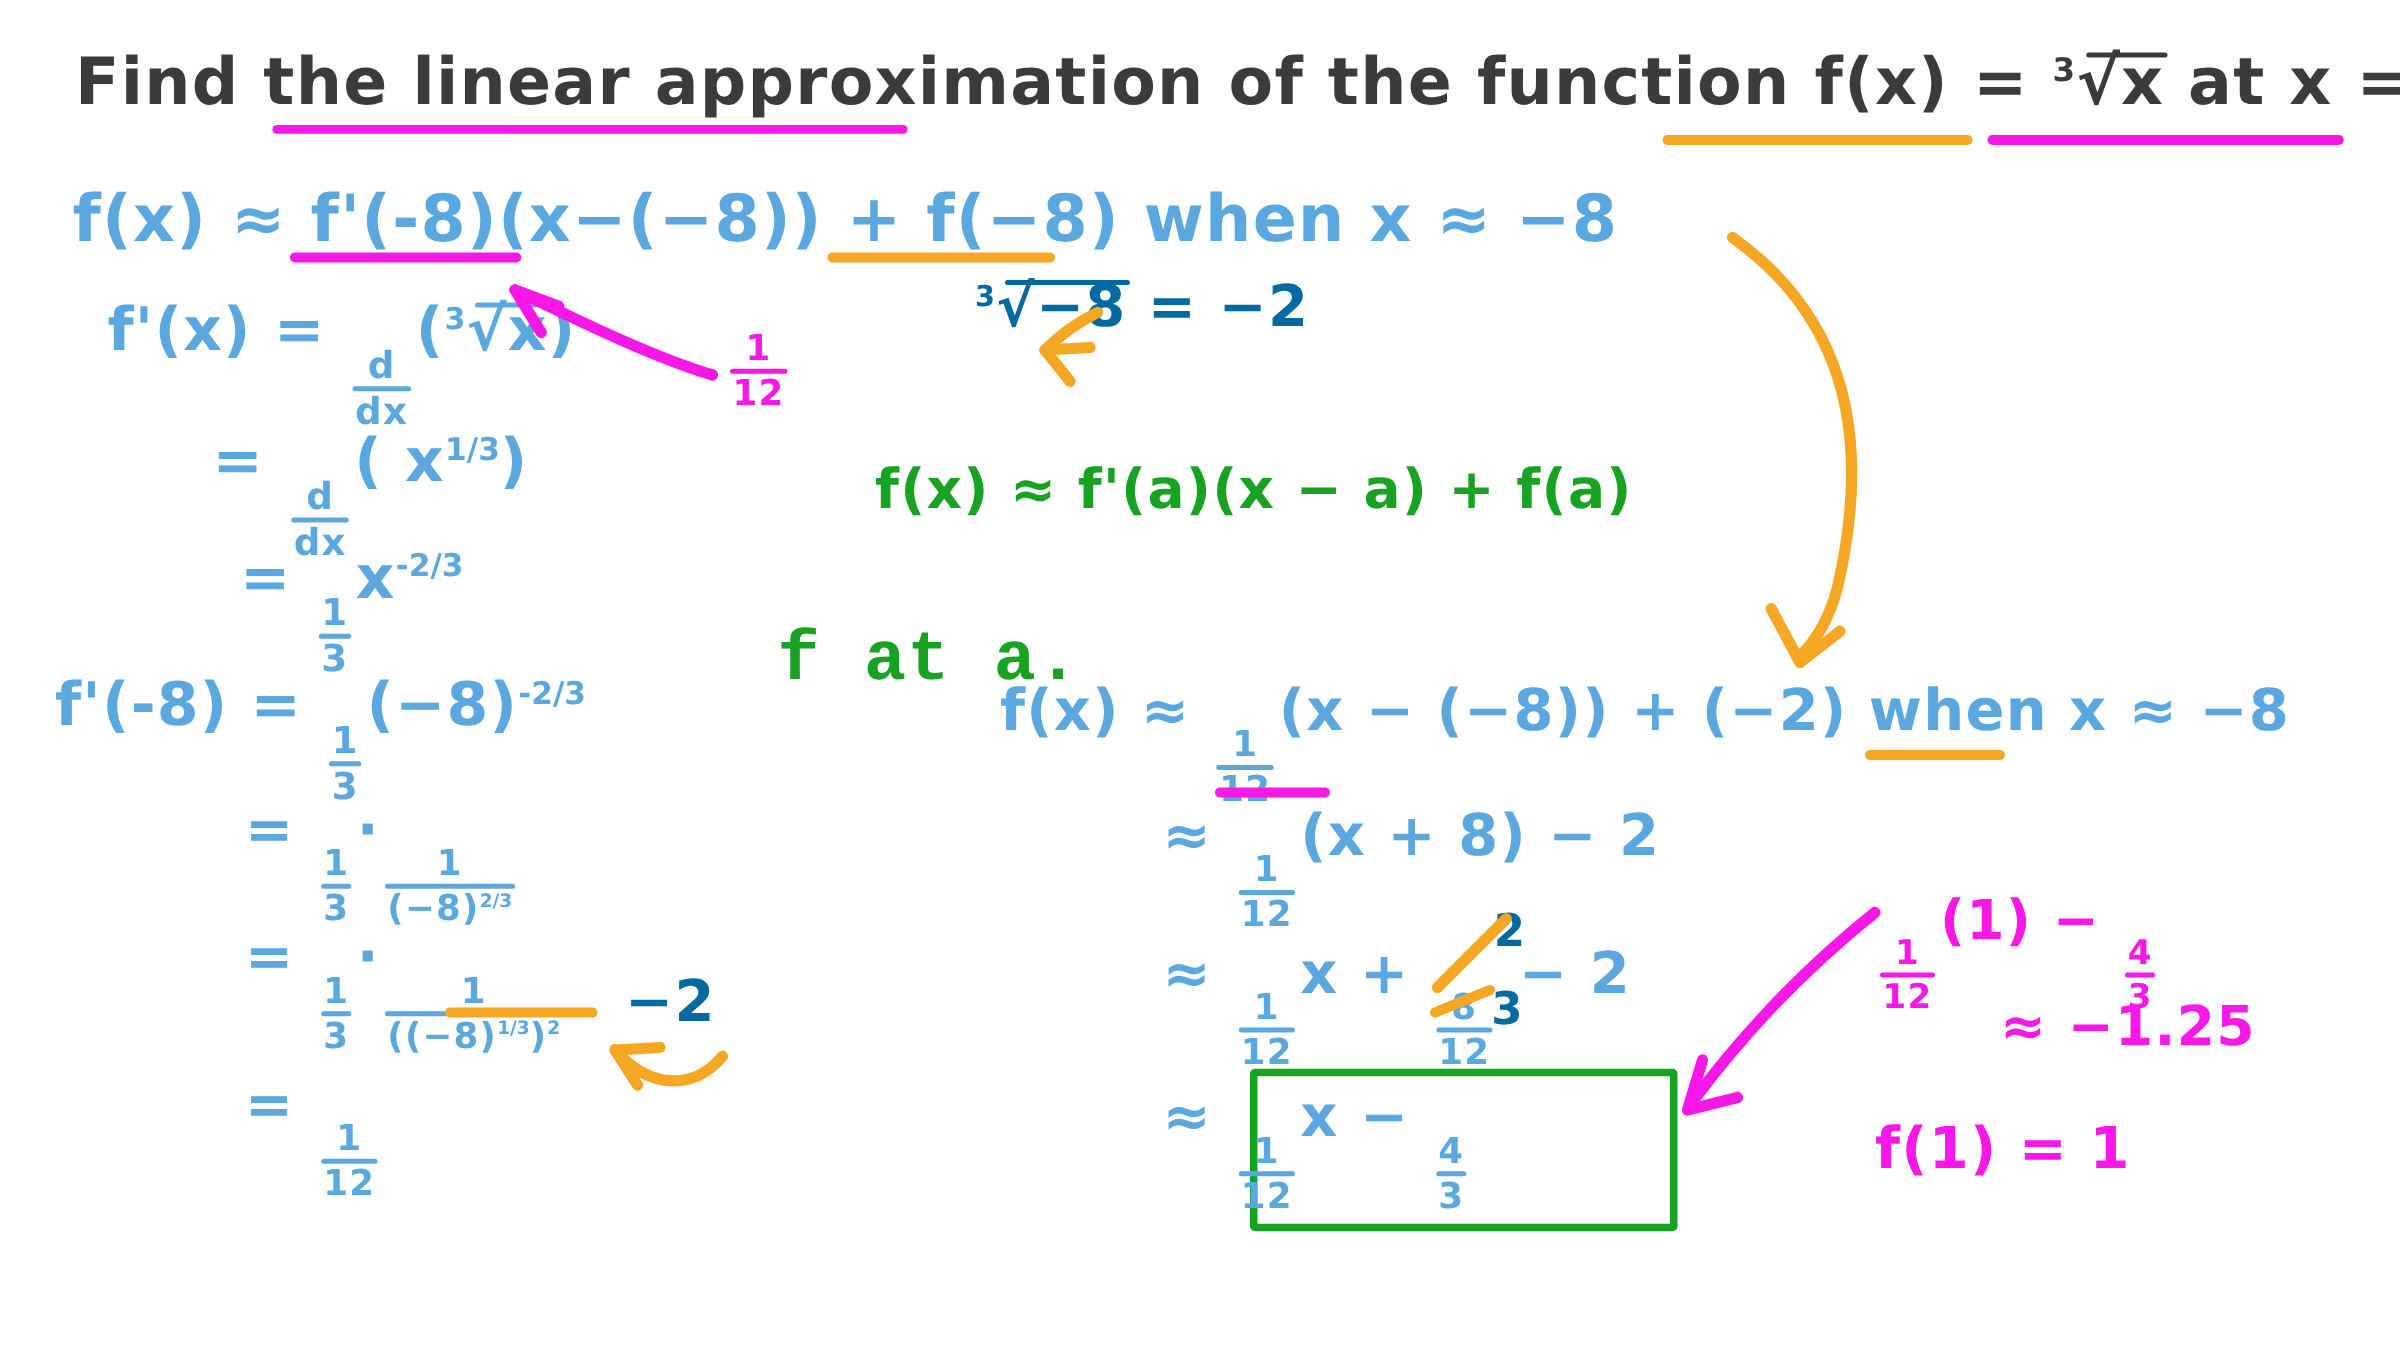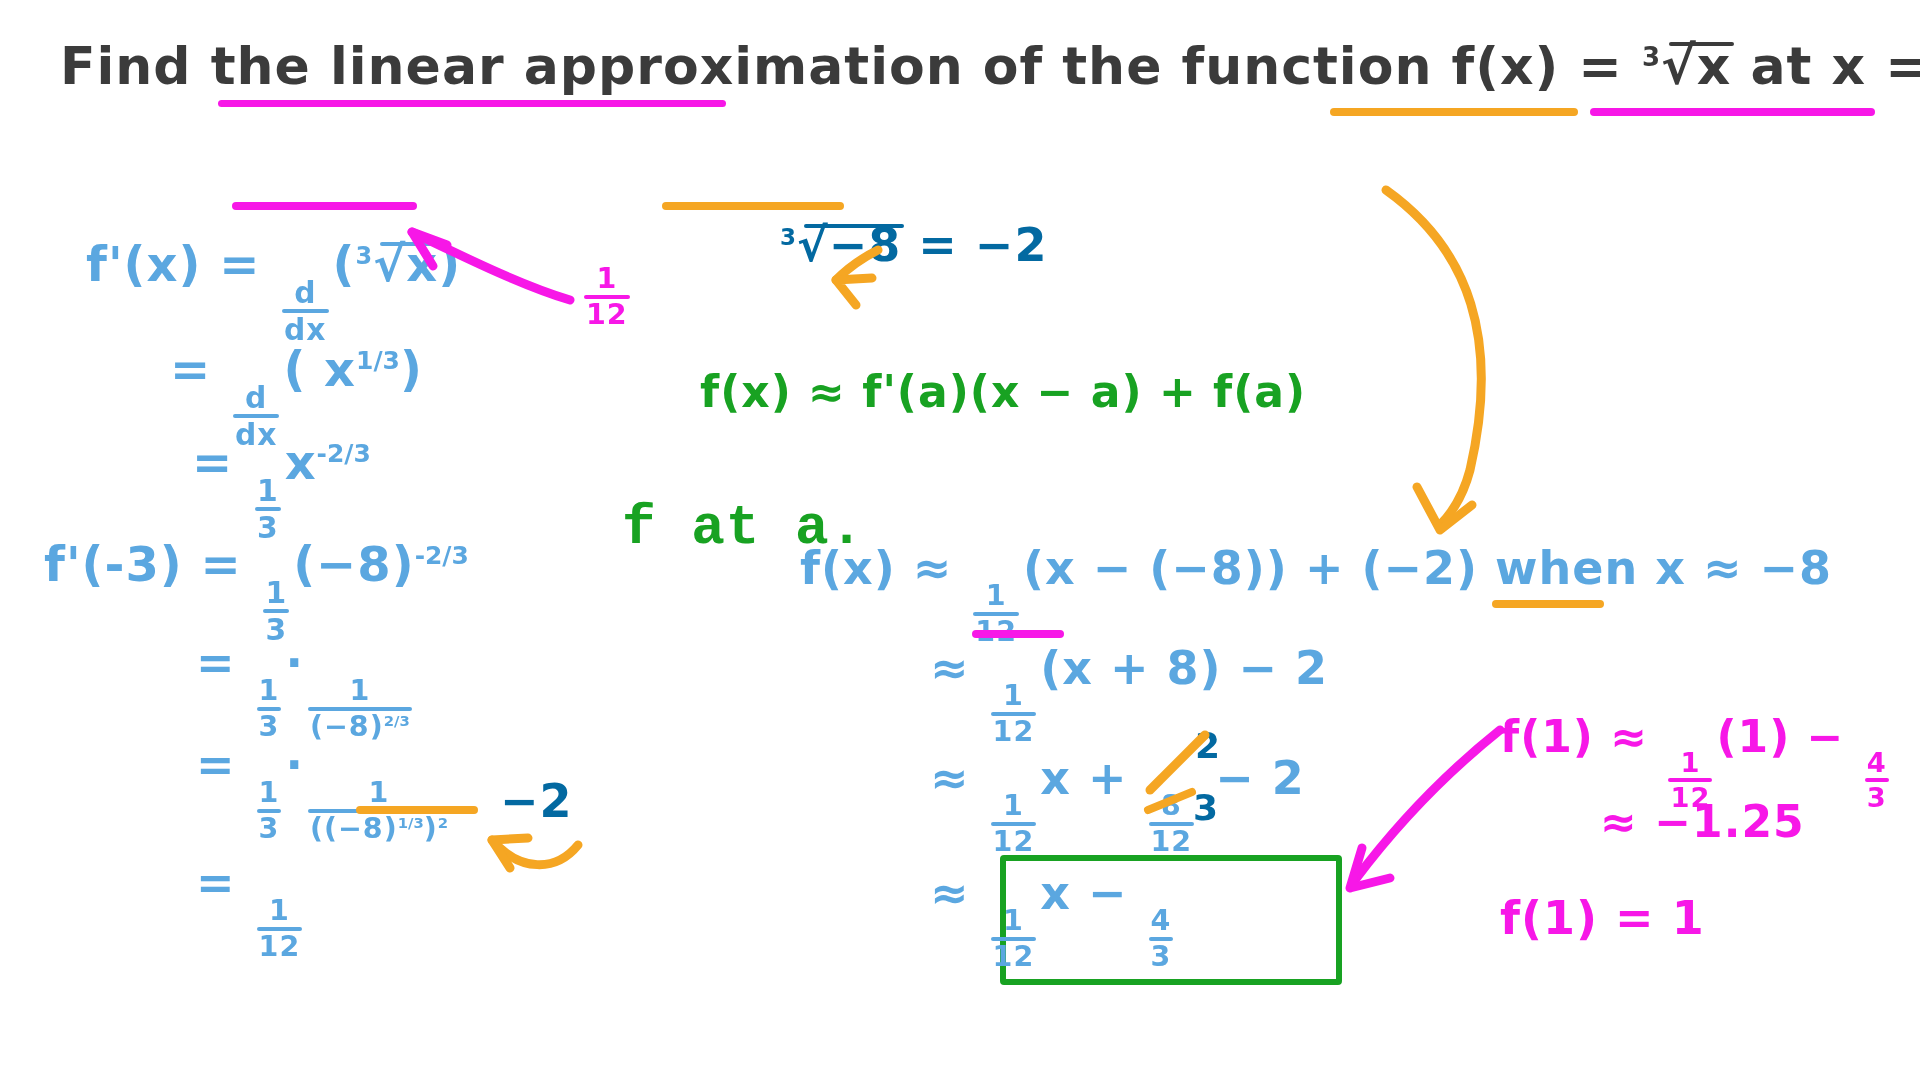--- a/index.html
+++ b/index.html
@@ -55,20 +55,23 @@
   <div class="ink hand c-black" style="left:60px;top:40px;font-size:52px;">
     <span>Find the </span><span>linear approximation</span><span> of the function </span><span>f(x) = </span><span class="rad"><span class="radidx">3</span>√<span class="radbar"></span><span>x</span></span><span> at x = -8.</span>
   </div>
 
   <div class="bar" style="left:218px;top:100px;width:508px;height:7px;background:#f717e7;"></div>
 
   <div class="bar" style="left:1330px;top:108px;width:248px;height:8px;background:#f5a623;"></div>
 
   <div class="bar" style="left:1590px;top:108px;width:285px;height:8px;background:#f717e7;"></div>
 
+  <div class="ink hand c-blue" style="left:58px;top:150px;font-size:52px;">
+    <span>f(x) ≈ </span><span>f'(-8)</span><span>(x−(−8))</span><span> + </span><span>f(−8)</span><span> when x ≈ −8</span>
+  </div>
 
   <div class="bar" style="left:232px;top:202px;width:185px;height:8px;background:#f717e7;"></div>
 
   <div class="bar" style="left:662px;top:202px;width:182px;height:8px;background:#f5a623;"></div>
 
   <div class="ink hand c-orange" style="left:780px;top:222px;font-size:46px;">
     <span class="rad"><span class="radidx">3</span>√<span class="radbar"></span><span>−8</span></span><span> = −2</span>
   </div>
 
   <div class="ink hand c-blue" style="left:58px;top:240px;font-size:48px;margin-left:28px;">
@@ -89,21 +92,21 @@
 
   <div class="ink hand c-blue" style="left:192px;top:438px;font-size:48px;">
     <span>= </span><span class="frac">
         <span class="num">1</span>
         <span class="rule"></span>
         <span class="den">3</span>
       </span><span>x</span><sup class="ex">-2/3</sup>
   </div>
 
   <div class="ink hand c-blue" style="left:44px;top:540px;font-size:48px;">
-    <span>f'(-3) = </span><span class="frac">
+    <span>f'(-8) = </span><span class="frac">
         <span class="num">1</span>
         <span class="rule"></span>
         <span class="den">3</span>
       </span><span>(−8)</span><sup class="ex">-2/3</sup>
   </div>
 
   <div class="ink hand c-blue" style="left:196px;top:640px;font-size:46px;">
     <span>= </span><span class="frac">
         <span class="num">1</span>
         <span class="rule"></span>
@@ -201,21 +204,21 @@
         <span class="rule"></span>
         <span class="den">12</span>
       </span><span>x − </span><span class="frac">
         <span class="num">4</span>
         <span class="rule"></span>
         <span class="den">3</span>
       </span>
   </div>
 
   <div class="ink hand c-magenta" style="left:1500px;top:715px;font-size:44px;">
-    <span>f(1) ≈ </span><span class="frac">
+    <span class="frac">
         <span class="num">1</span>
         <span class="rule"></span>
         <span class="den">12</span>
       </span><span>(1) − </span><span class="frac">
         <span class="num">4</span>
         <span class="rule"></span>
         <span class="den">3</span>
       </span>
   </div>
   <div class="ink hand c-magenta" style="left:1600px;top:800px;font-size:44px;">

